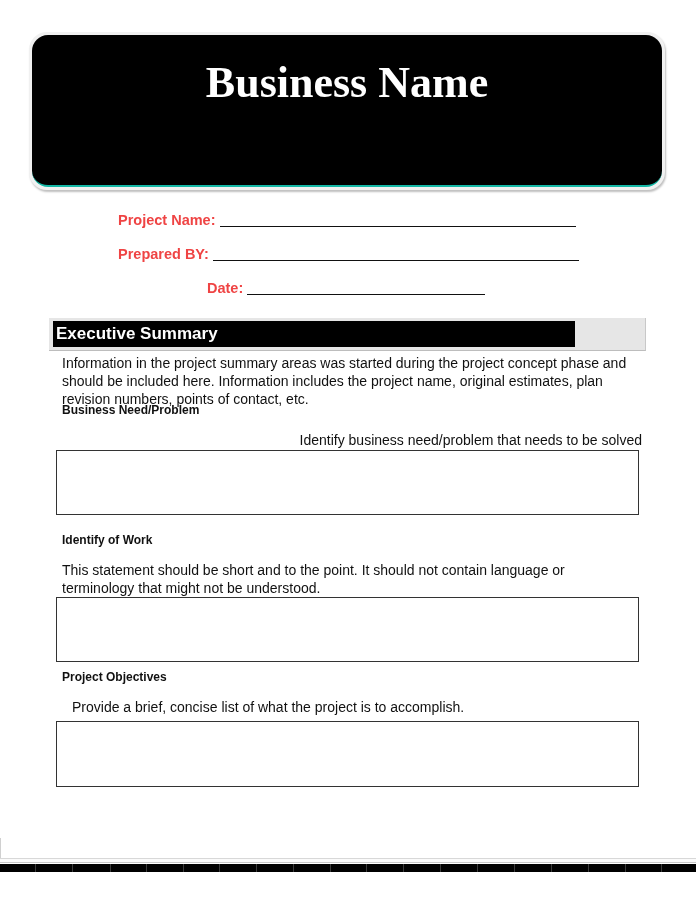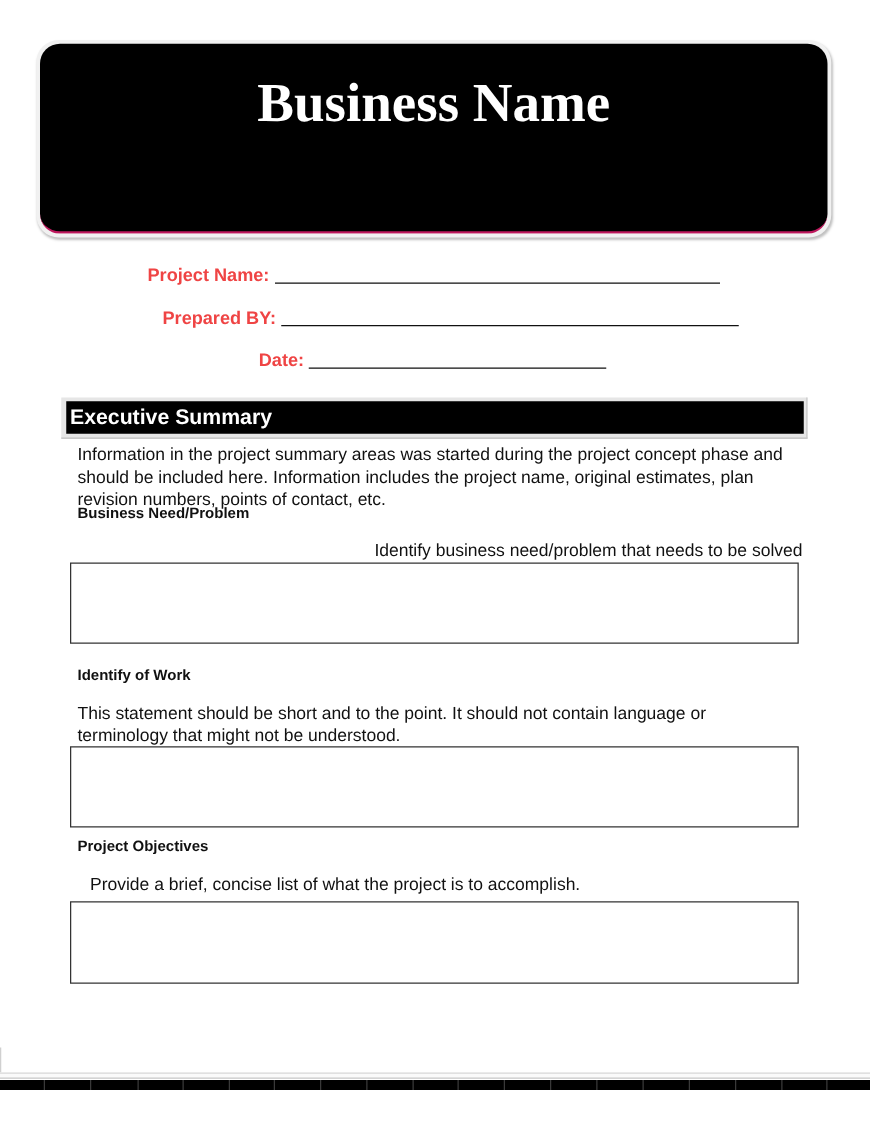--- a/index.html
+++ b/index.html
@@ -28,21 +28,21 @@
       box-shadow: 1px 2px 2px rgba(0,0,0,0.25);
     }
     .banner {
       position: absolute;
       left: 32px;
       top: 35px;
       width: 630px;
       height: 152px;
       border-radius: 16px;
       background: #000;
-      border-bottom: 2px solid #be185d;
+      border-bottom: 2px solid #14b8a6;
       box-sizing: border-box;
       text-align: center;
       color: #fff;
       font-family: "Liberation Serif", serif;
       font-weight: bold;
     }
     .banner .biz-name {
       position: absolute;
       left: 0; right: 0;
       top: 20px;
@@ -71,42 +71,42 @@
     .field .line {
       display: inline-block;
       border-bottom: 1.3px solid #111;
       height: 14px;
       vertical-align: baseline;
       position: relative;
       top: 2px;
     }
     .f-project { left: 118px; top: 210px; }
     .f-project .line { width: 356px; }
-    .f-prepared { left: 118px; top: 244px; margin-left: 12px; }
+    .f-prepared { left: 118px; top: 244px; }
     .f-prepared .line { width: 366px; }
     .f-date { left: 207px; top: 278px; }
     .f-date .line { width: 238px; }
 
     
     .exec-frame {
       position: absolute;
       left: 49px;
       top: 318px;
       width: 597px;
       height: 33px;
       background: #e6e6e6;
       border-bottom: 1px solid #bdbdbd;
       border-right: 1px solid #c8c8c8;
       box-sizing: border-box;
     }
     .exec-bar {
       position: absolute;
       left: 53px;
       top: 321px;
-      width: 590px;
+      width: 522px;
       height: 26px;
       background: #000;
       color: #fff;
       font-family: "Liberation Sans", sans-serif;
       font-weight: bold;
       font-size: 17px;
       line-height: 26px;
       padding-left: 3px;
       box-sizing: border-box;
     }

